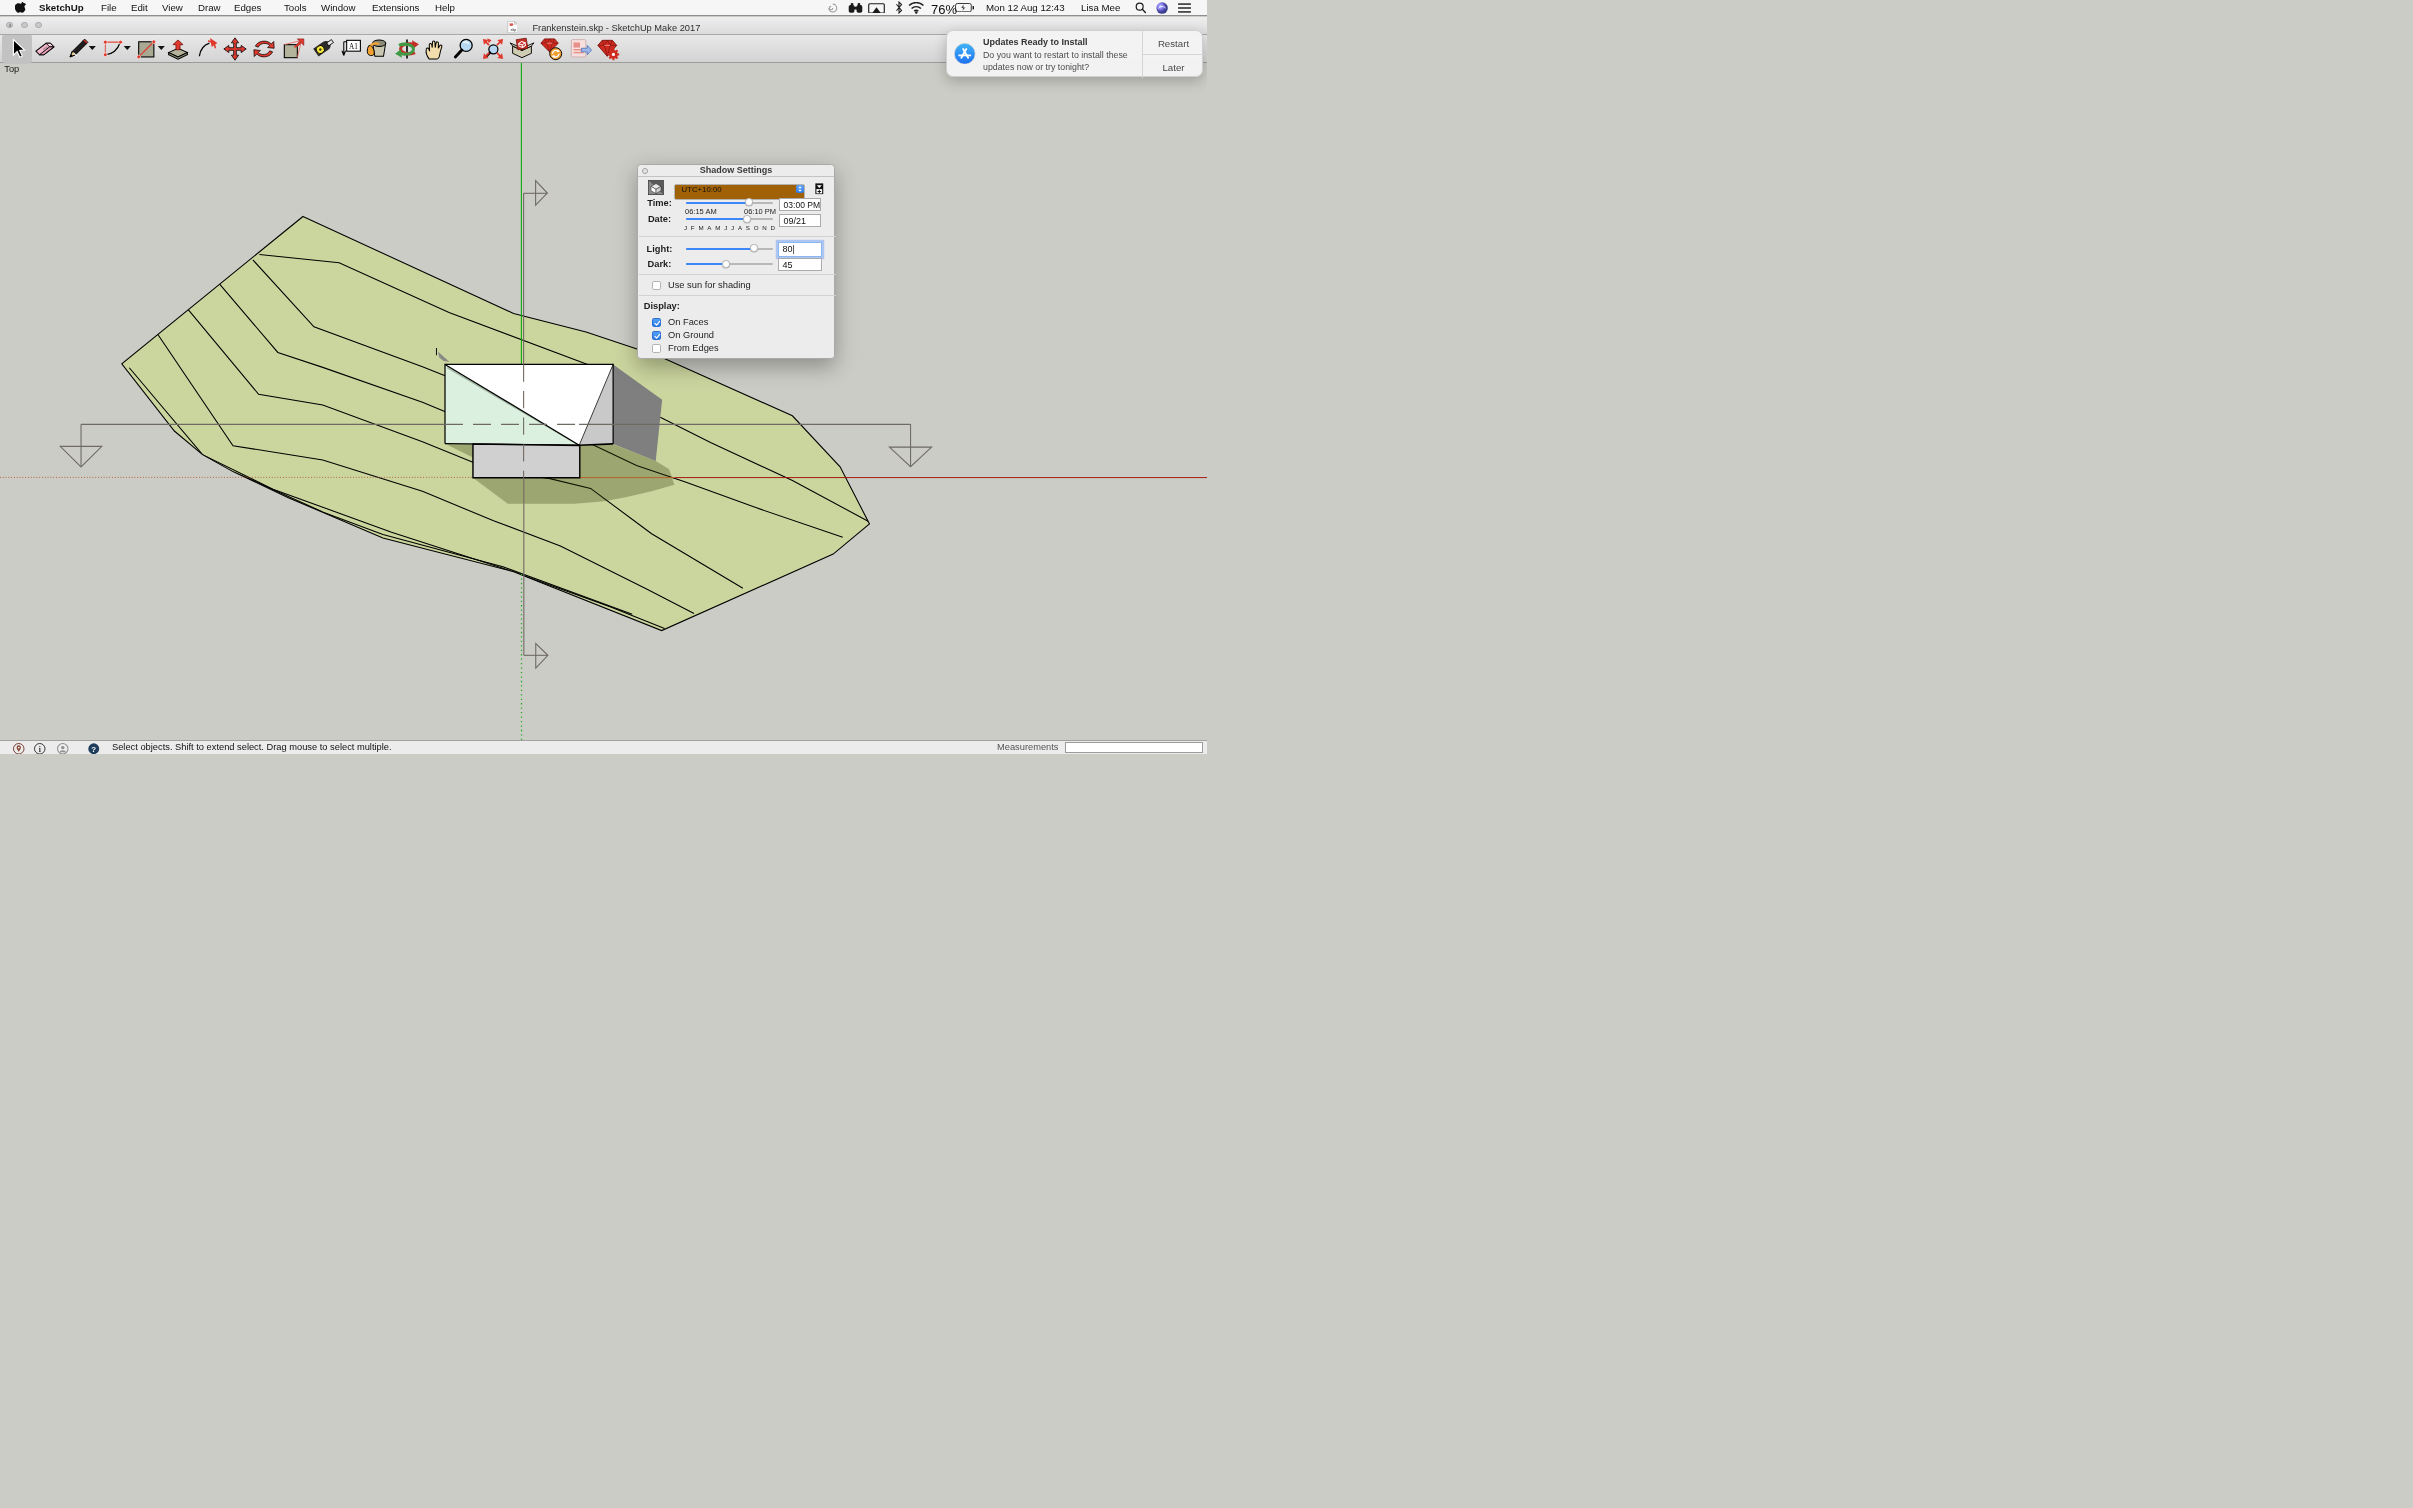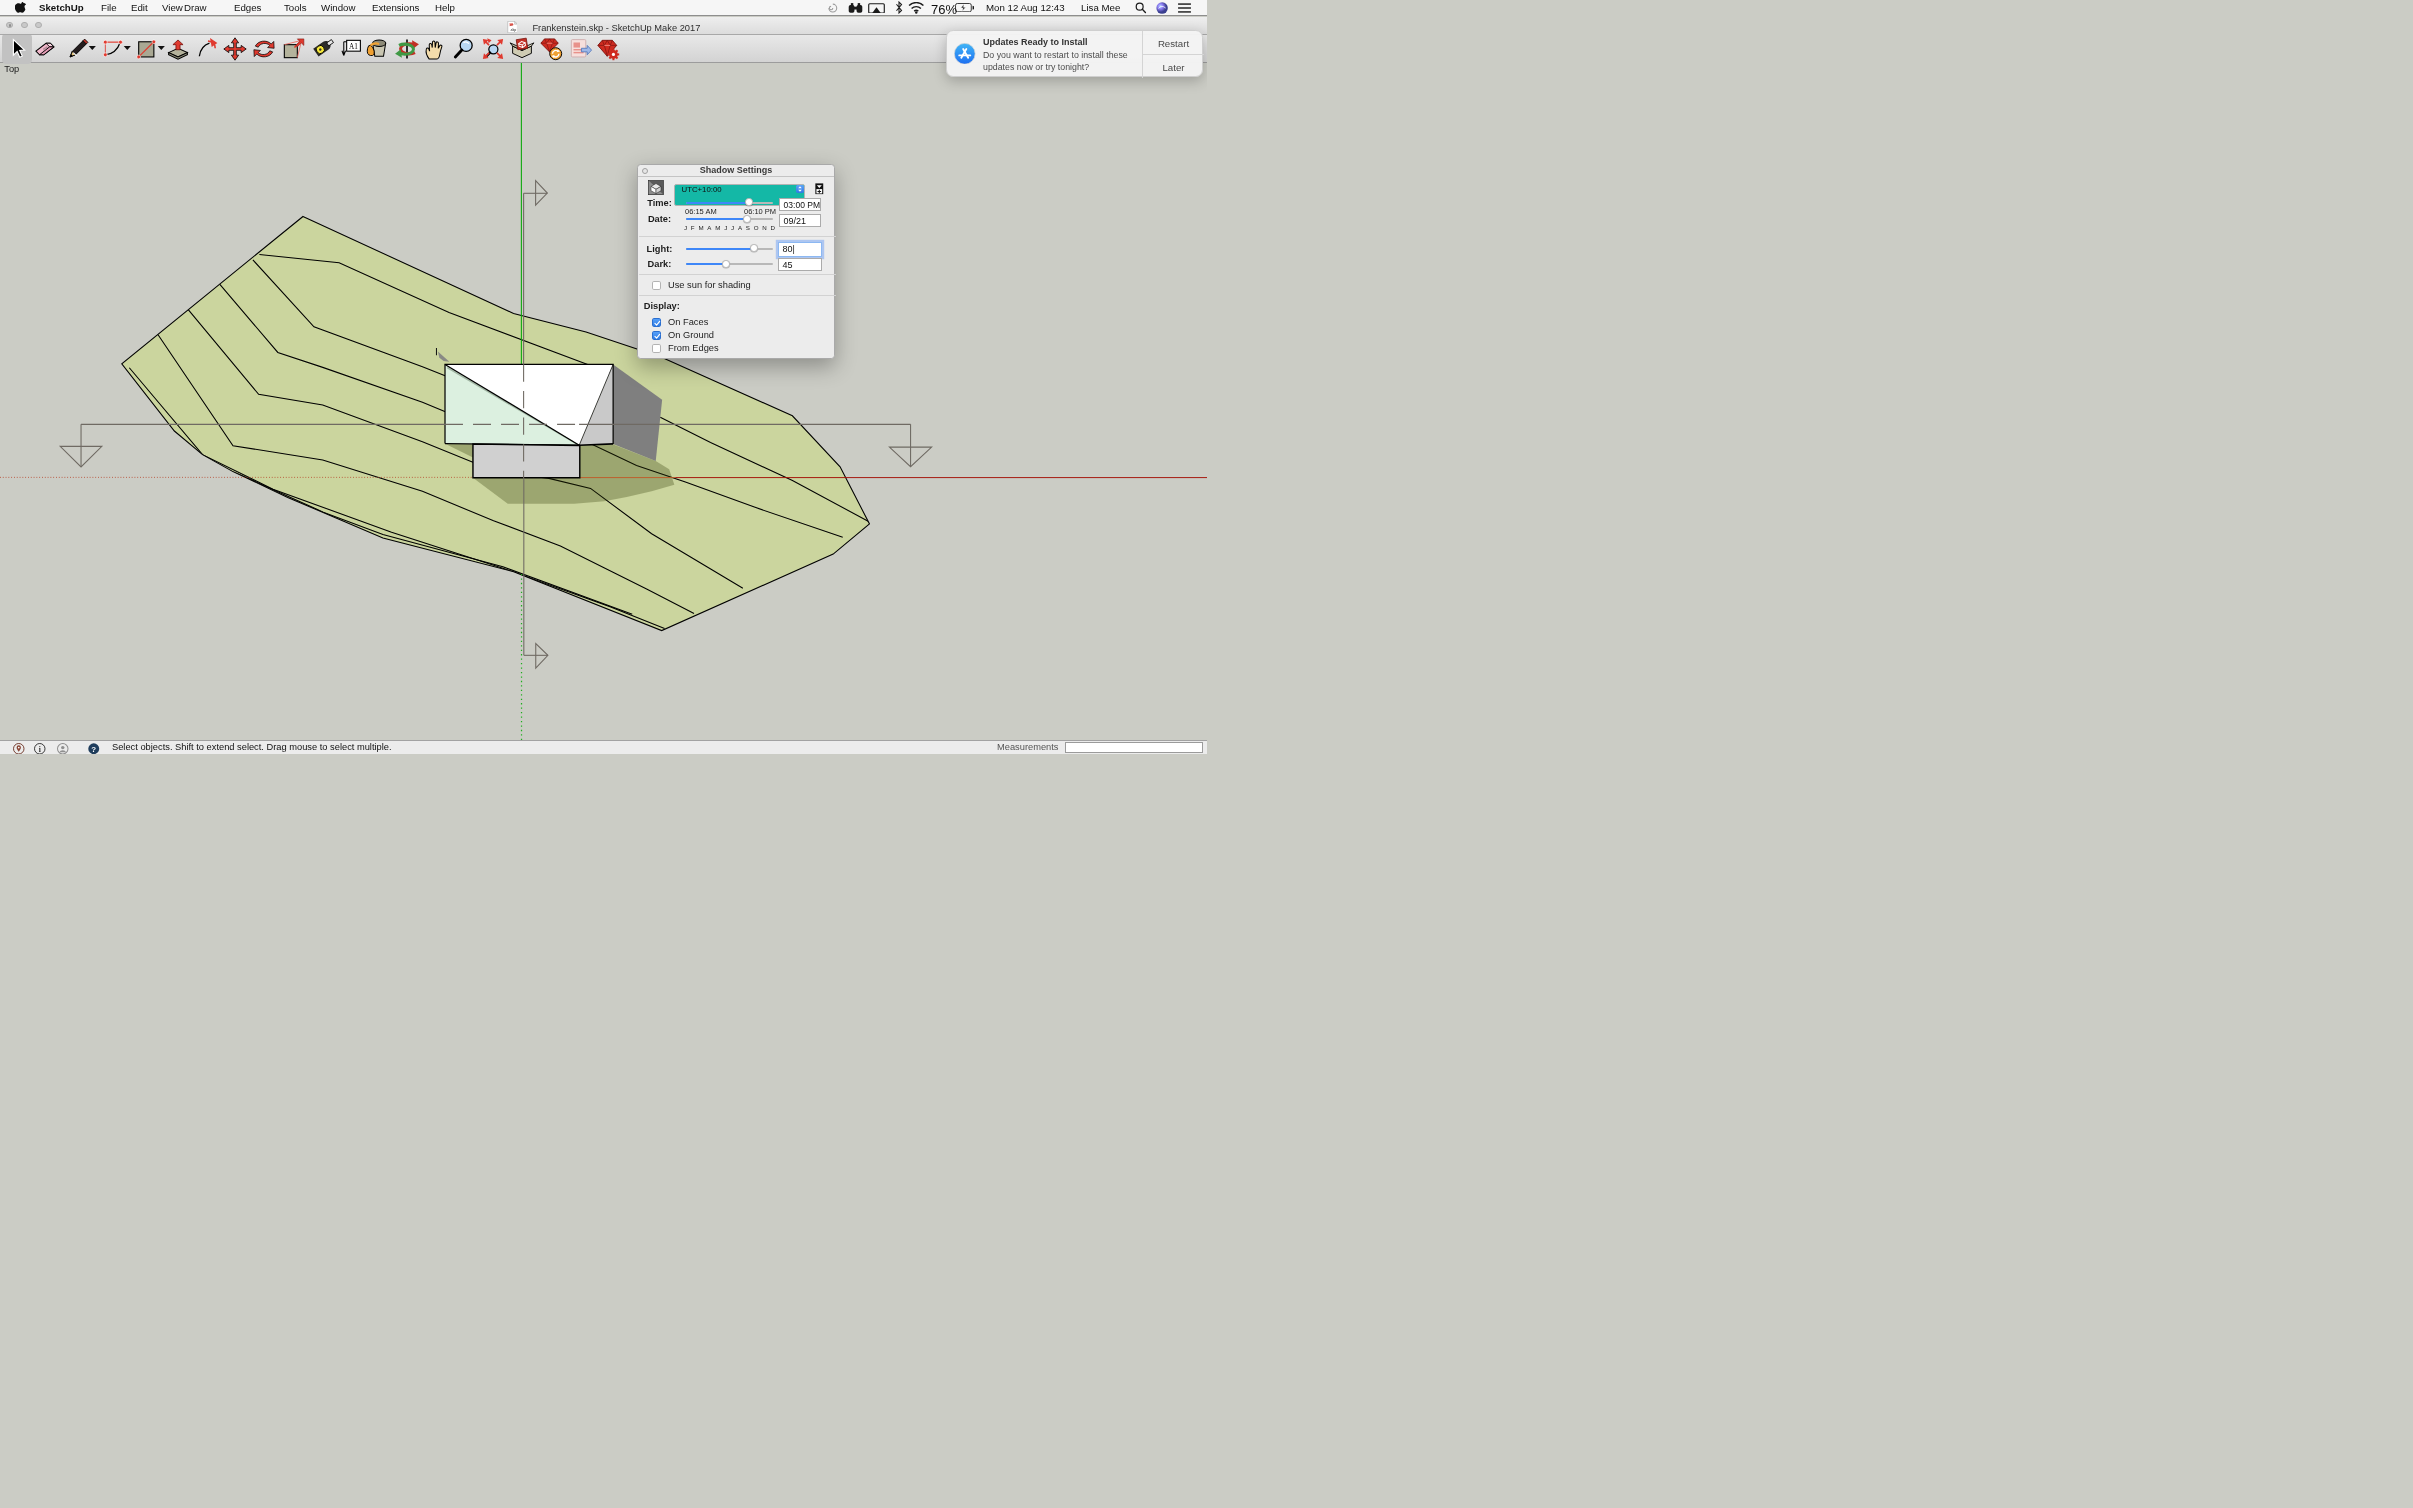--- a/index.html
+++ b/index.html
@@ -78,21 +78,21 @@
 <body>
 
 <div id="menubar">
   <svg class="abs" style="left:15px;top:2.3px" width="10.8" height="11.5" viewBox="0 0 15 16">
     <path d="M10.7,0.6c0.1,1-0.3,1.9-0.9,2.6C9.2,3.9,8.3,4.4,7.4,4.3C7.3,3.4,7.8,2.4,8.3,1.9C8.9,1.2,9.9,0.7,10.7,0.6z M13.6,12.1c-0.4,1-0.6,1.4-1.2,2.2c-0.8,1.2-1.9,2.6-3.2,2.6c-1.2,0-1.5-0.8-3.1-0.8c-1.6,0-2,0.8-3.1,0.8c-1.3,0-2.3-1.3-3.1-2.5C-2.2,11.2-2.4,7.2-0.9,5.1c1-1.5,2.7-2.3,4.2-2.3c1.6,0,2.5,0.8,3.8,0.8c1.2,0,2-0.9,3.8-0.9c1.4,0,2.8,0.7,3.8,2C11.4,6.5,12,8.2,13.6,12.1z" transform="translate(1.5,-1) scale(0.95)" fill="#111"></path>
   </svg>
   <div class="mitem bold" style="left:39px">SketchUp</div>
   <div class="mitem" style="left:101px">File</div>
   <div class="mitem" style="left:131px">Edit</div>
   <div class="mitem" style="left:162px">View</div>
-  <div class="mitem" style="left:184px">Draw</div>
+  <div class="mitem" style="left:198px">Draw</div>
   <div class="mitem" style="left:234px">Edges</div>
   <div class="mitem" style="left:284px">Tools</div>
   <div class="mitem" style="left:321px">Window</div>
   <div class="mitem" style="left:372px">Extensions</div>
   <div class="mitem" style="left:435px">Help</div>
 
   <svg class="abs" style="left:826px;top:2.2px;opacity:.5" width="13.6" height="12.2" viewBox="0 0 19 17">
     <g fill="none" stroke="#444" stroke-width="1.5">
       <path d="M9.5,8.5 a2.4,2.4 0 1 1 -2.4,-2.4"></path>
       <path d="M9.5,3 a5.5,5.5 0 1 1 -5.5,5.5"></path>
@@ -429,21 +429,21 @@
   <div id="dlgclose"></div>
 
   <svg class="abs" style="left:9.7px;top:15px" width="16" height="15" viewBox="0 0 22 21">
     <rect x="0.5" y="0.5" width="21" height="20" fill="#8c8c8c" stroke="#2e2e2e"></rect>
     <path d="M1,1 L21,1 L21,20 Z" fill="#5a5a5a"></path>
     <path d="M4,9 L11,5 L18,9 L11,13 Z" fill="#e8e8e8" stroke="#222" stroke-width="0.7"></path>
     <path d="M4,9 L11,13 L11,19 L4,15 Z" fill="#fdfdfd" stroke="#222" stroke-width="0.7"></path>
     <path d="M18,9 L11,13 L11,19 L18,15 Z" fill="#cfcfcf" stroke="#222" stroke-width="0.7"></path>
   </svg>
 
-  <div class="abs" style="left:36px;top:18.7px;width:131px;height:22px;background:#14b8a6;border:0.7px solid #b3b3b3;border-radius:2.2px;">
+  <div class="abs" style="left:36px;top:18.7px;width:131px;height:16px;background:#a16207;border:0.7px solid #b3b3b3;border-radius:2.2px;">
     <div class="abs" style="left:6.5px;top:0.4px;font-size:7.8px;color:#111;">UTC+10:00</div>
     <div class="abs" style="right:0.4px;top:0.4px;width:8px;height:8px;border-radius:1.8px;background:linear-gradient(#5fa3f9,#2e7ae4);">
       <svg width="8" height="8" viewBox="0 0 11 11">
           <path d="M5.5,1.8 L8,4.4 L3,4.4 Z M5.5,9.2 L8,6.6 L3,6.6 Z" fill="#fff"></path>
         </svg>
     </div>
   </div>
   <svg class="abs" style="left:177px;top:18px" width="8.6" height="11.5" viewBox="0 0 12 16">
     <rect x="0.5" y="0.5" width="11" height="15" fill="#111"></rect>
     <path d="M2.5,3 L9.5,3 L6,7 Z" fill="#fff"></path>

